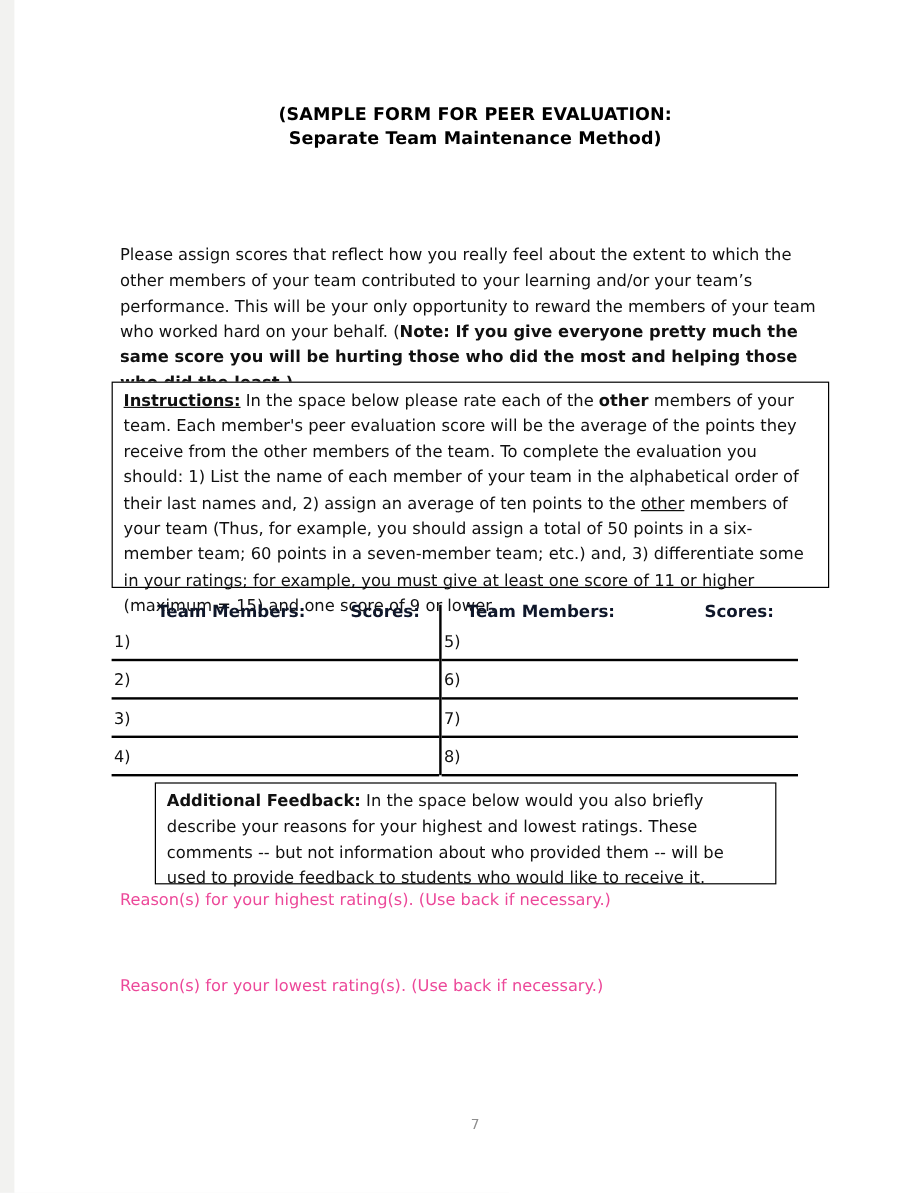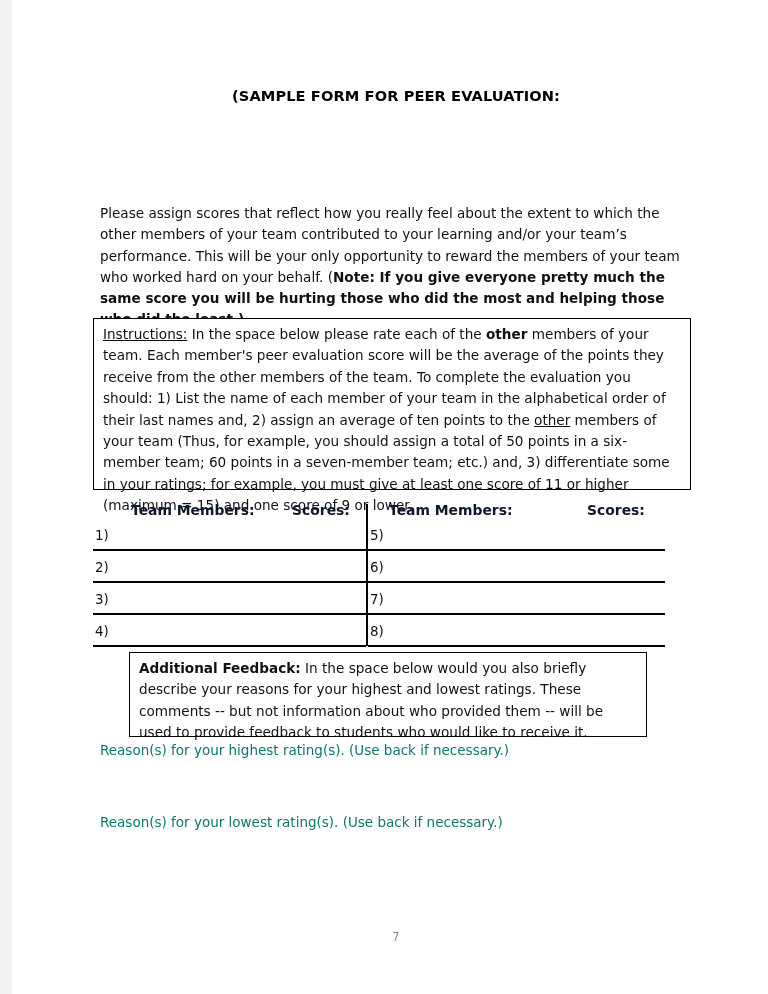--- a/index.html
+++ b/index.html
@@ -102,21 +102,21 @@
     left: 81px; top: 318px;
     width: 598px;
     height: 172px;
   }
   #feedback-box {
     left: 81px; top: 652px;
     width: 518px;
     height: 85px;
     margin-left: 36px;
   }
-  .lbl-bold-ul { font-weight: normal; text-decoration: underline; }
+  .lbl-bold-ul { font-weight: bold; text-decoration: underline; }
   .lbl-bold { font-weight: bold; }
   .ul { text-decoration: underline; }
 
   
   .tbl {
     position: absolute;
     left: 81px; top: 500px;
     width: 598px;
     height: 146px;
   }
@@ -168,21 +168,21 @@
   .rule-left  { left: 0px;   width: 273px; }
   .rule-right { left: 275px; width: 297px; }
   .num-left  { left: 2px; }
   .num-right { left: 277px; }
 
   
   .reason {
     position: absolute;
     left: 88px;
     font-size: 13.5px;
-    color: #0f766e;
+    color: #ec4899;
     white-space: nowrap;
   }
   #reason-high { top: 742px; }
   #reason-low  { top: 814px; }
 
   
   .pageno {
     position: absolute;
     left: 0; top: 930px;
     width: 768px;
@@ -191,20 +191,21 @@
     color: #8d8d8d;
   }
 </style>
 </head>
 <body>
 
 <div class="page">
 
   <div class="title-block">
     <div class="title-line">(SAMPLE FORM FOR PEER EVALUATION:</div>
+    <div class="title-line">Separate Team Maintenance Method)</div>
   </div>
 
 
   <div class="intro"><span>Please assign scores that reflect how you really feel about the extent to which the other members of your team contributed to your learning and/or your team’s performance. This will be your only opportunity to reward the members of your team who worked hard on your behalf. (</span><b>Note: If you give everyone pretty much the same score you will be hurting those who did the most and helping those who did the least.)</b></div>
 
   <div class="box" id="instructions-box">
     <div class="box-inner"><span class="lbl-bold-ul">Instructions:</span><span> In the space below please rate each of the </span><span class="lbl-bold">other</span><span> members of your team. Each member's peer evaluation score will be the average of the points they receive from the other members of the team. To complete the evaluation you should: 1) List the name of each member of your team in the alphabetical order of their last names and, 2) assign an average of ten points to the </span><span class="ul">other</span><span> members of your team (Thus, for example, you should assign a total of 50 points in a six-member team; 60 points in a seven-member team; etc.) and, 3) differentiate some in your ratings; for example, you must give at least one score of 11 or higher (maximum = 15) and one score of 9 or lower.</span></div>
   </div>
 
   <div class="tbl">

